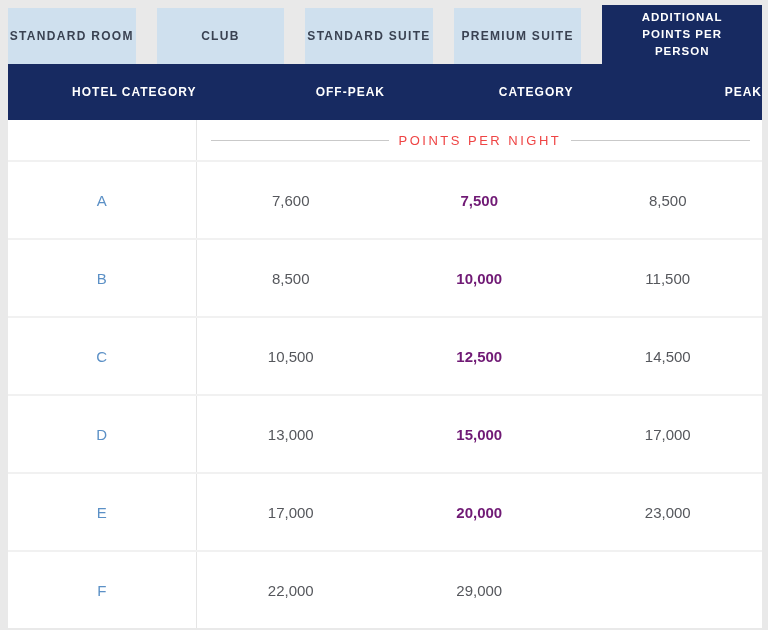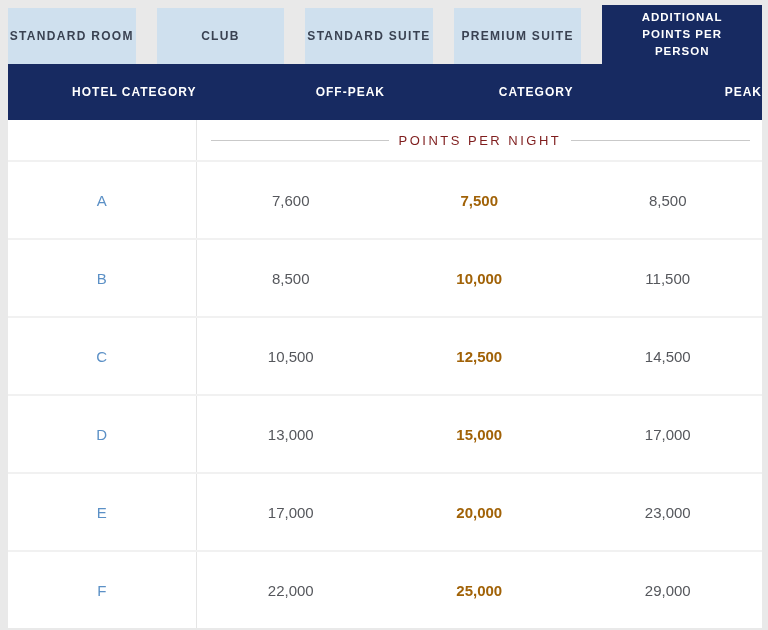--- a/index.html
+++ b/index.html
@@ -65,21 +65,21 @@
   .table-body { background: #ffffff; }
   .band {
     height: 40px;
     display: grid;
     grid-template-columns: 25% 75%;
   }
   .band-spacer { border-right: 1px solid #e5e5e5; }
   .section-label {
     display: flex;
     align-items: center;
-    color: #7f1d1d;
+    color: #ef4444;
     font-size: 13px;
     letter-spacing: 2.5px;
     white-space: nowrap;
   }
   .section-label::before {
     content: "";
     height: 1px;
     background: #c9c9c9;
     flex: 0 0 178px;
     margin: 0 10px 0 14px;
@@ -102,21 +102,21 @@
     display: flex;
     align-items: center;
     justify-content: center;
     font-size: 15px;
   }
   .cat-cell {
     color: #5b90c6;
     border-right: 1px solid #e5e5e5;
   }
   .val { color: #55575c; }
-  .val.std { color: #a16207; font-weight: 700; }
+  .val.std { color: #701a75; font-weight: 700; }
 </style>
 </head>
 <body>
 
 <div class="page">
 
   <div class="tabbar">
     <div class="tab">STANDARD ROOM</div>
     <div class="tab">CLUB</div>
     <div class="tab">STANDARD SUITE</div>
@@ -169,18 +169,17 @@
     <div class="row">
       <div class="cell cat-cell">E</div>
       <div class="cell val">17,000</div>
       <div class="cell val std">20,000</div>
       <div class="cell val">23,000</div>
     </div>
 
     <div class="row">
       <div class="cell cat-cell">F</div>
       <div class="cell val">22,000</div>
-      <div class="cell val std">25,000</div>
       <div class="cell val">29,000</div>
     </div>
 
   </div>
 </div>
 
 </body></html>

